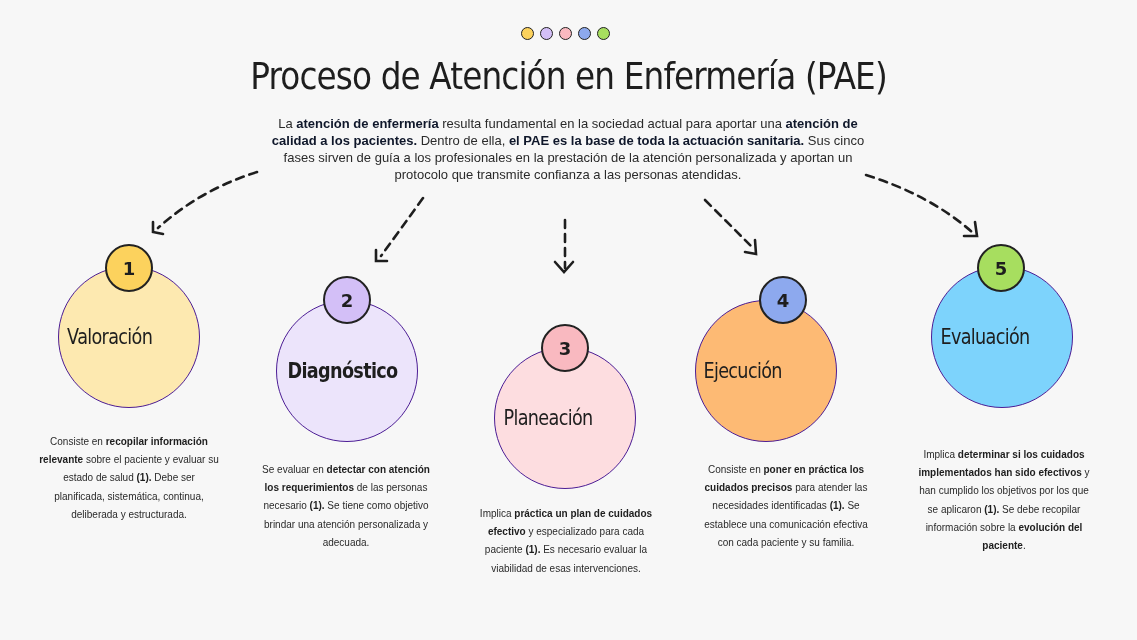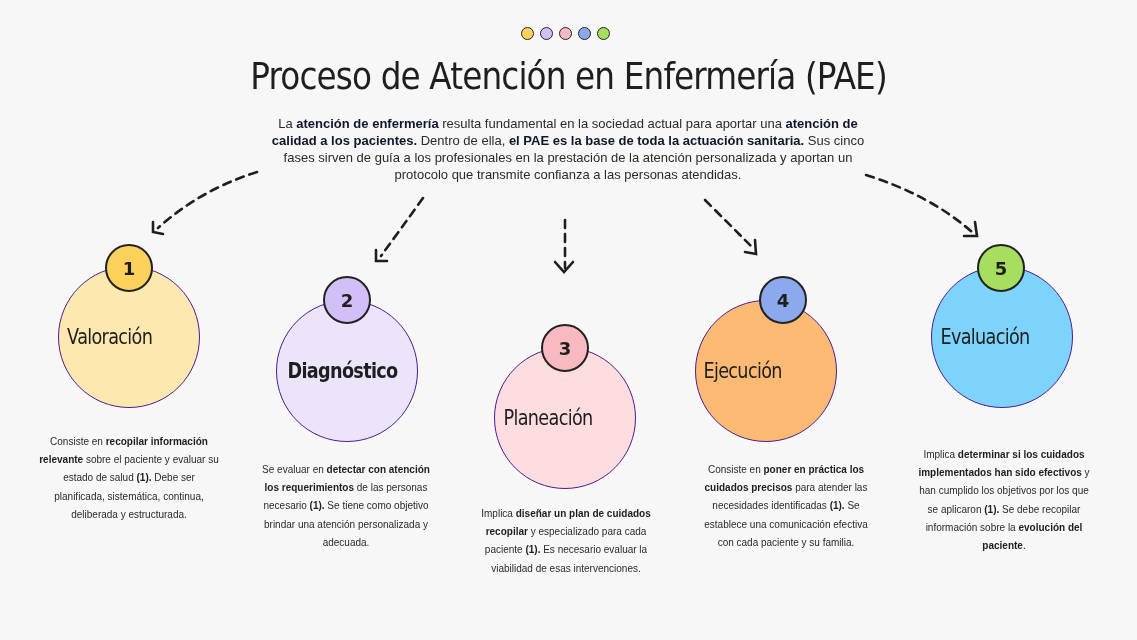--- a/index.html
+++ b/index.html
@@ -111,21 +111,21 @@
   <p class="desc" style="left:256px;top:461px;"><span>Se evaluar en </span><b>detectar con atención los requerimientos</b><span> de las personas necesario </span><b>(1).</b><span> Se tiene como objetivo brindar una atención personalizada y adecuada.</span></p>
 </div>
 
 <div class="phase">
   <div class="big" style="left: 494px; top: 347px; background: rgb(253, 221, 224);">
     <span>Planeación</span>
   </div>
   <div class="small" style="left: 541px; top: 324px; background: rgb(249, 185, 192);">
     <span>3</span>
   </div>
-  <p class="desc" style="left:476px;top:505px;"><span>Implica </span><b>diseñar un plan de cuidados recopilar</b><span> y especializado para cada paciente </span><b>(1).</b><span> Es necesario evaluar la viabilidad de esas intervenciones.</span></p>
+  <p class="desc" style="left:476px;top:505px;"><span>Implica </span><b>práctica un plan de cuidados efectivo</b><span> y especializado para cada paciente </span><b>(1).</b><span> Es necesario evaluar la viabilidad de esas intervenciones.</span></p>
 </div>
 
 <div class="phase">
   <div class="big" style="left: 695px; top: 300px; background: #fdba74;">
     <span>Ejecución</span>
   </div>
   <div class="small" style="left: 759px; top: 276px; background: rgb(141, 169, 238);">
     <span>4</span>
   </div>
   <p class="desc" style="left:696px;top:461px;"><span>Consiste en </span><b>poner en práctica los cuidados precisos</b><span> para atender las necesidades identificadas </span><b>(1).</b><span> Se establece una comunicación efectiva con cada paciente y su familia.</span></p>

